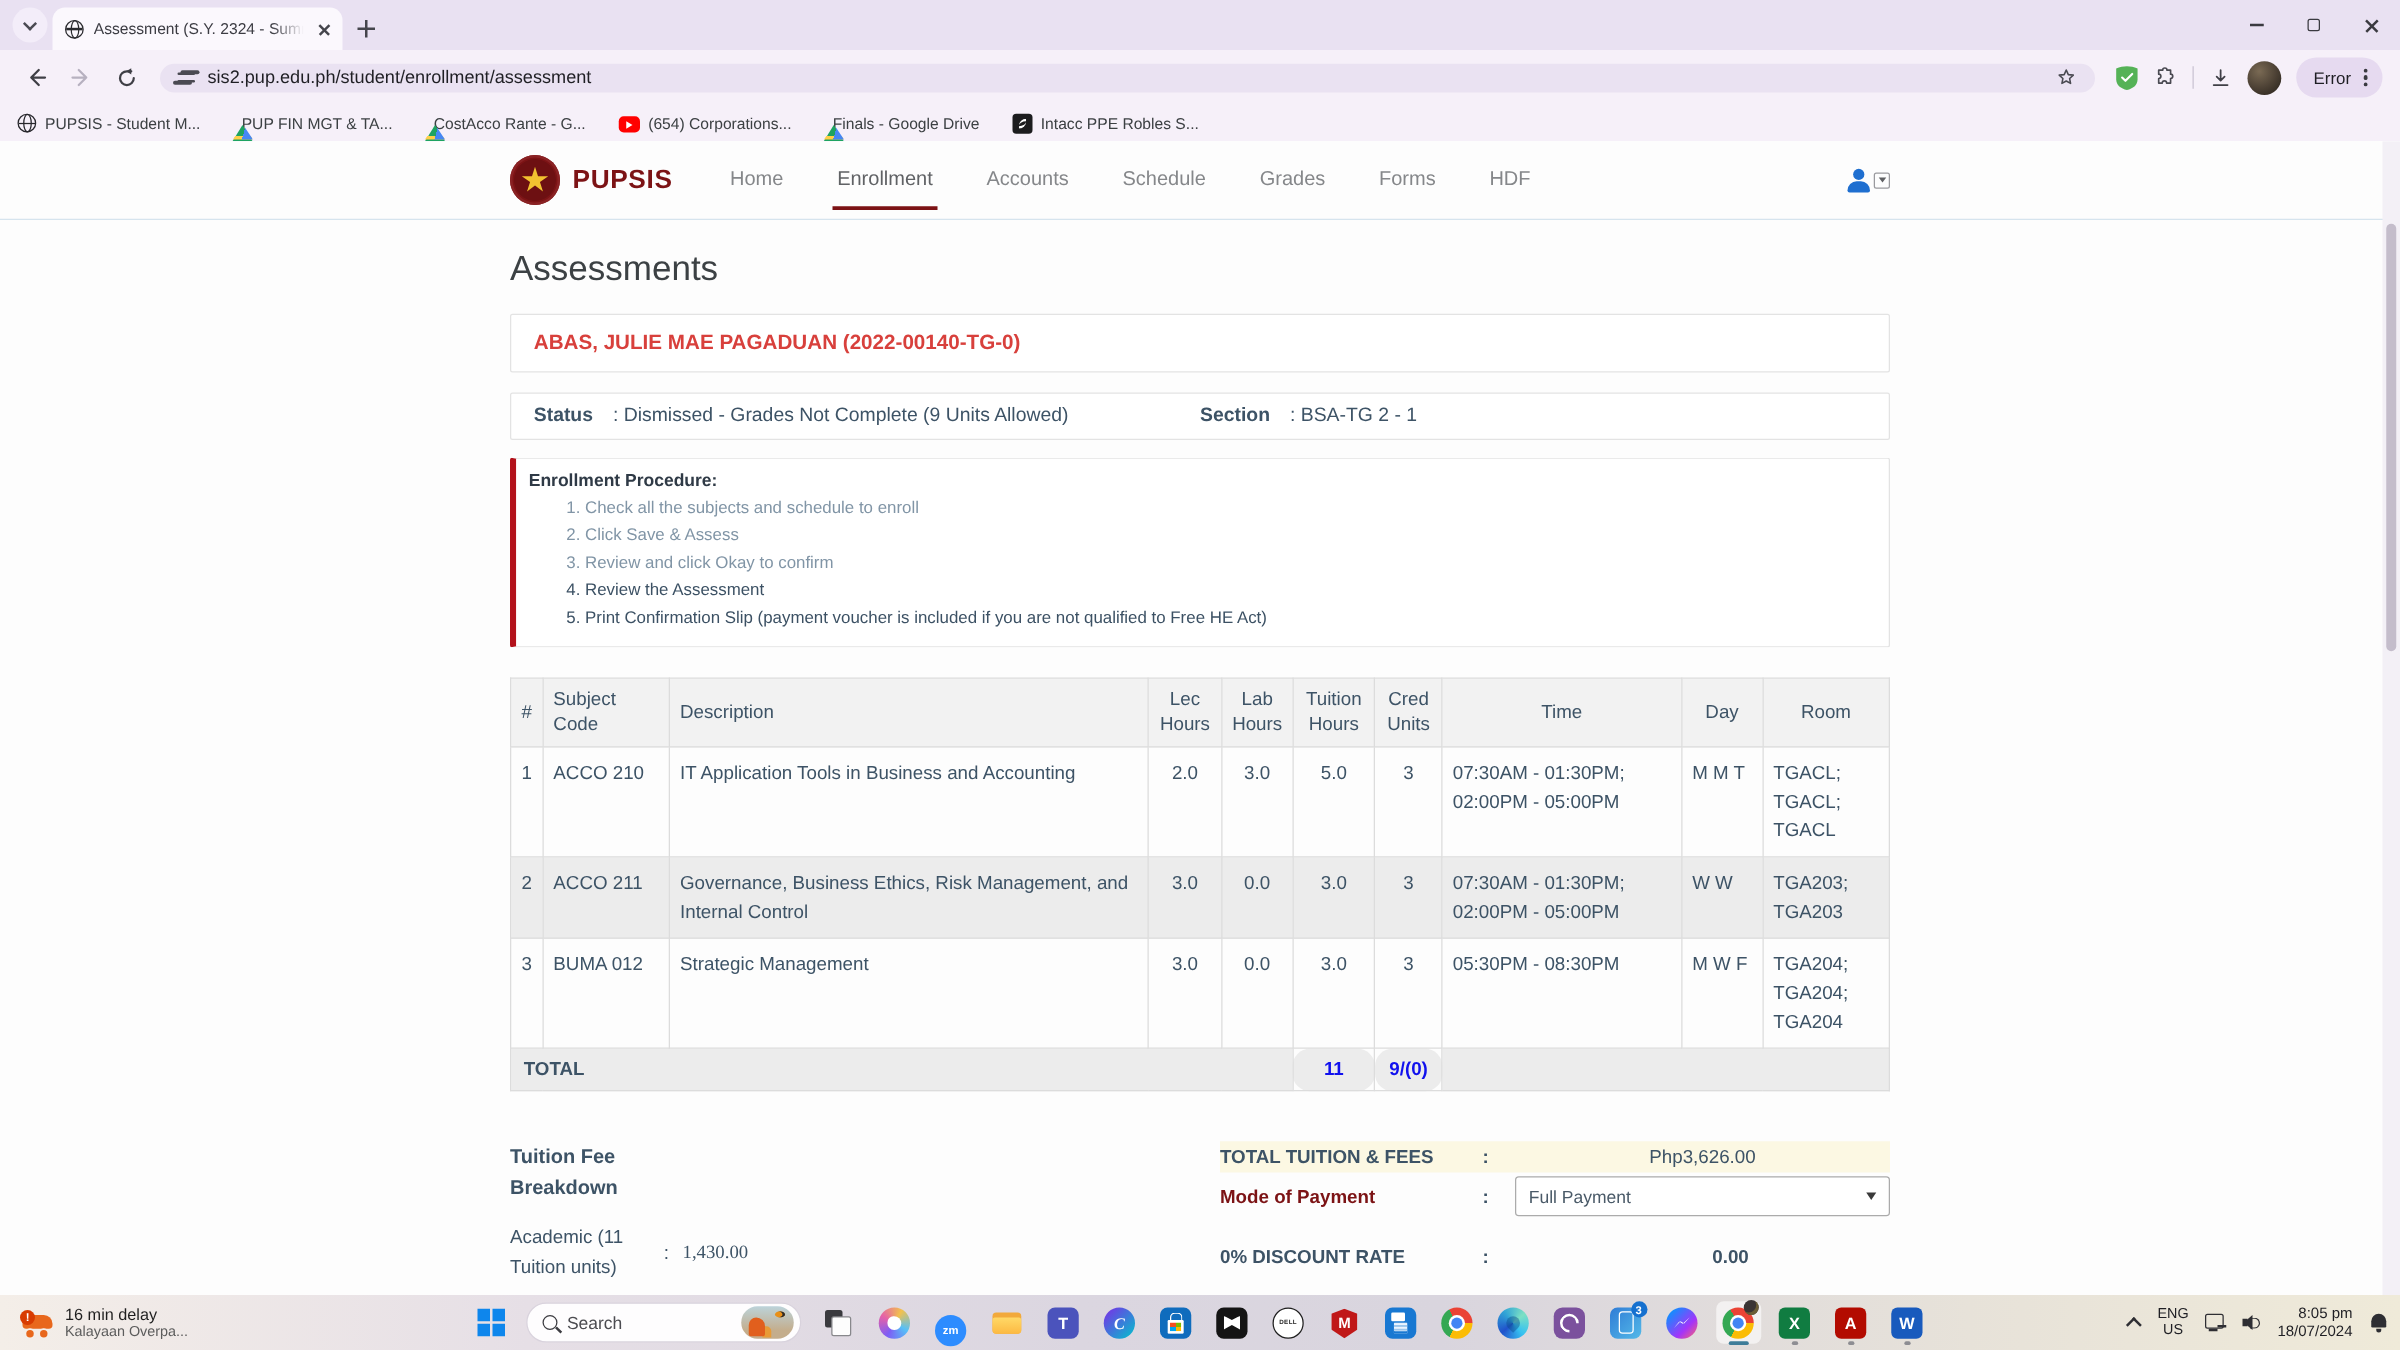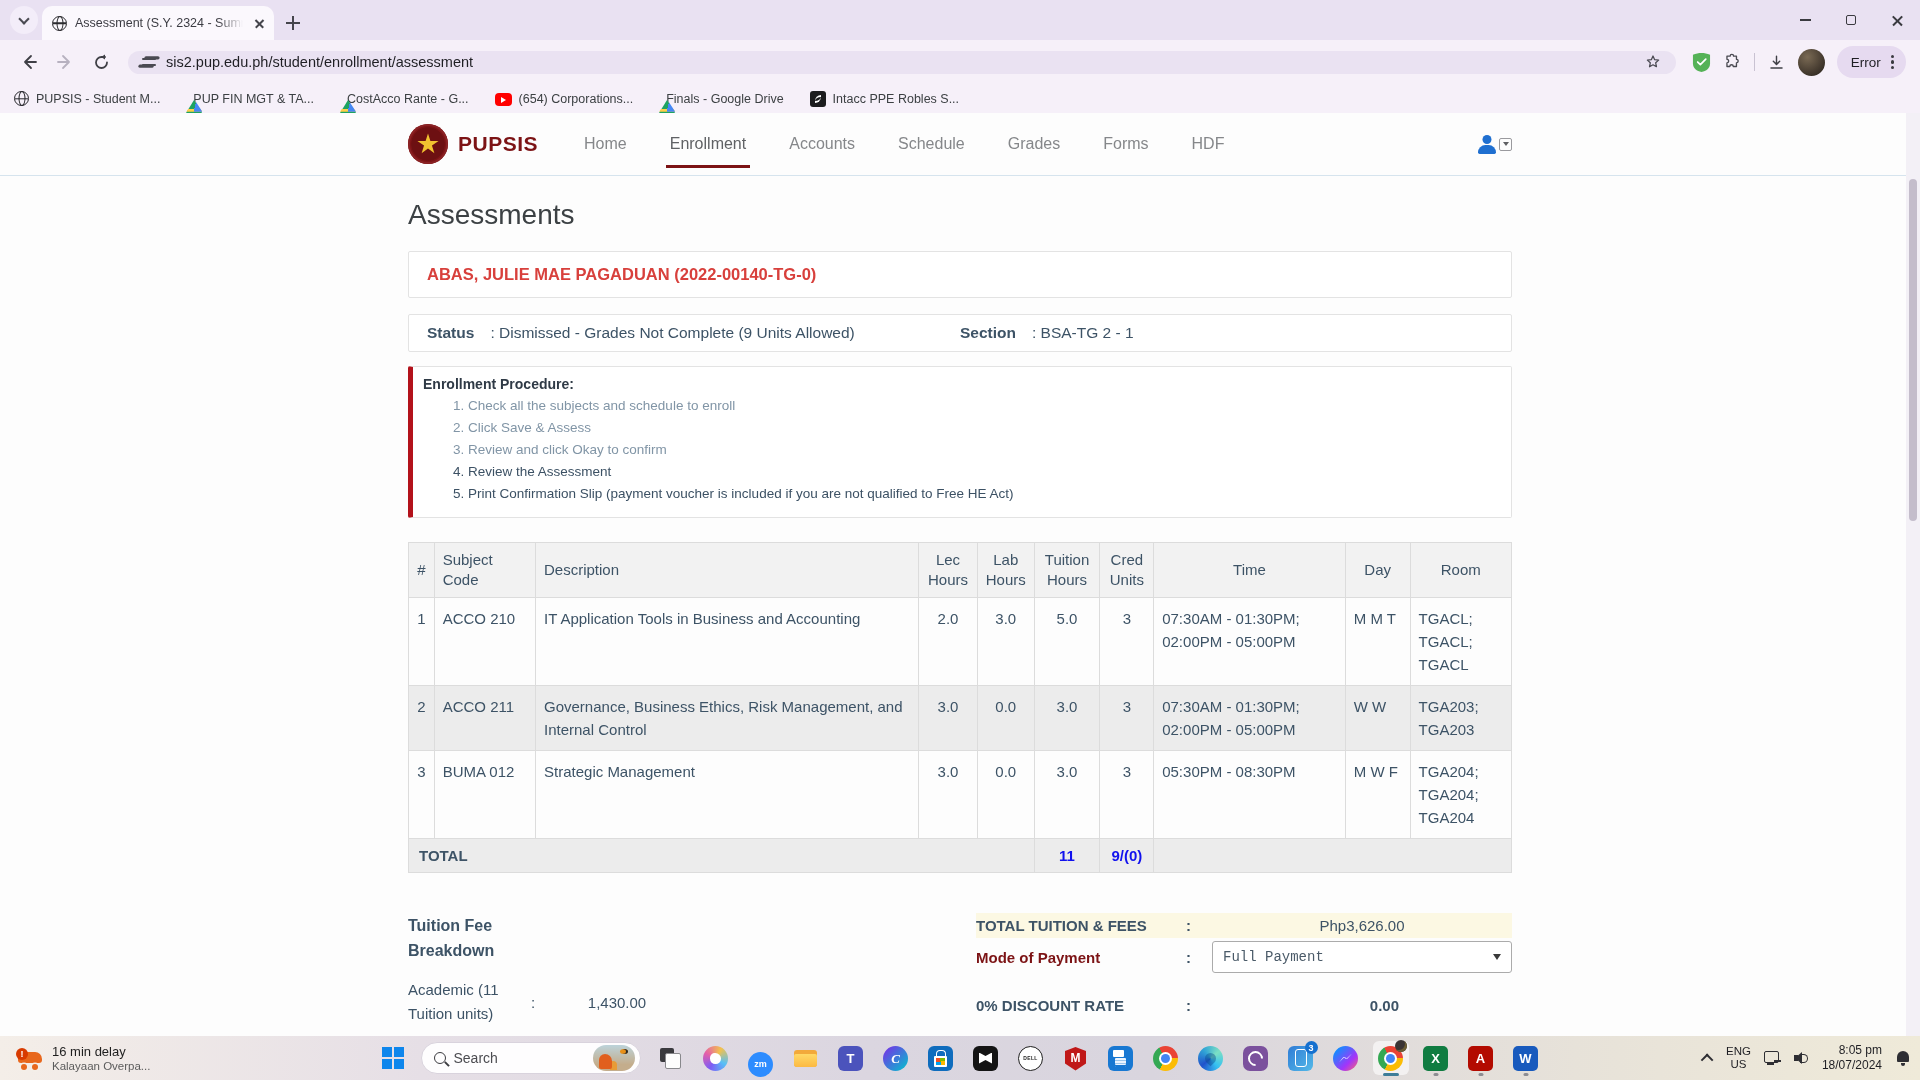--- a/index.html
+++ b/index.html
@@ -96,39 +96,39 @@
   .proc-list li.muted { color:#8195a6; }
 
   table.sched { width:100%; border-collapse:collapse; margin-top:24px; font-size:15px; color:#3d5366; }
   .sched th, .sched td { border:1px solid #dcdcdc; }
   .sched thead th { background:#f2f2f2; font-weight:400; text-align:center; padding:7px 6px; height:54px; line-height:20px; }
   .sched tbody td { padding:9px 8px; vertical-align:top; line-height:23px; }
   .sched tbody tr.stripe td { background:#ececec; }
   .c { text-align:center; }
   .sched tfoot td { background:#ececec; padding:8px 10px; font-size:15px; }
   .tot-label { font-weight:700; color:#3d5366; }
-  .tot-num { font-weight:700; color:#1111ee; text-align:center; }
+  .tot-num { font-weight:700; color:#1111ee; text-align:center;border-radius:14px; }
 
   .fees { display:flex; margin-top:40px; padding-bottom:60px; }
   .fees-left { width:300px; }
   .bk-title { font-weight:700; font-size:16px; width:118px; line-height:25px; color:#3d5366; }
   .fee-row { display:flex; align-items:center; margin-top:15px; font-size:15px; }
   .fee-lab { width:112px; line-height:24px; }
   .fee-colon { width:26px; text-align:center; }
-  .fee-val1 { width:142px; text-align:center; }
+  .fee-val1 { width:142px; text-align:left;font-family:Liberation Serif, serif; }
   .fees-right { margin-left:auto; width:536px; }
   .fr-row { display:flex; align-items:center; font-size:15px; }
   .fr-lab { width:210px; font-weight:700; }
   .fr-colon { width:26px; font-weight:700; }
   .fr-rest { flex:1; }
   .row-total { background:#fcf8e3; padding:4px 0; }
   .row-total .fr-rest { text-align:center; }
   .row-mode { margin-top:3px; }
   .row-mode .fr-lab { color:#7c1315; }
-  .mode-select { width:300px; height:32px; border:1px solid #ababab; border-radius:3px; background:#fff; display:flex; align-items:center; padding:0 10px; font-size:14px; color:#4a5a68;font-family:Liberation Mono, monospace; }
+  .mode-select { width:300px; height:32px; border:1px solid #ababab; border-radius:3px; background:#fff; display:flex; align-items:center; padding:0 10px; font-size:14px; color:#4a5a68; }
   .sel-caret { margin-left:auto; border-left:4.5px solid transparent; border-right:4.5px solid transparent; border-top:6px solid #3a3a3a; }
   .row-disc { margin-top:24px; }
   .val-right { text-align:right; padding-right:113px; font-weight:700; }
 
   
   .scrollbar { position:absolute; top:0; right:0; width:14px; height:923px; background:#f3f0f6; }
   .scroll-thumb { position:absolute; top:66px; left:3px; width:8px; height:342px; border-radius:4px; background:#c4bdcb; }
 
   
   .taskbar { position:absolute; left:0; bottom:0; width:1920px; height:44px; background:linear-gradient(90deg,#f4eee8 0%,#e6dfe6 22%,#dbd6e0 45%,#d9d5de 60%,#e7e2d9 82%,#efead9 100%); display:flex; align-items:center; }

